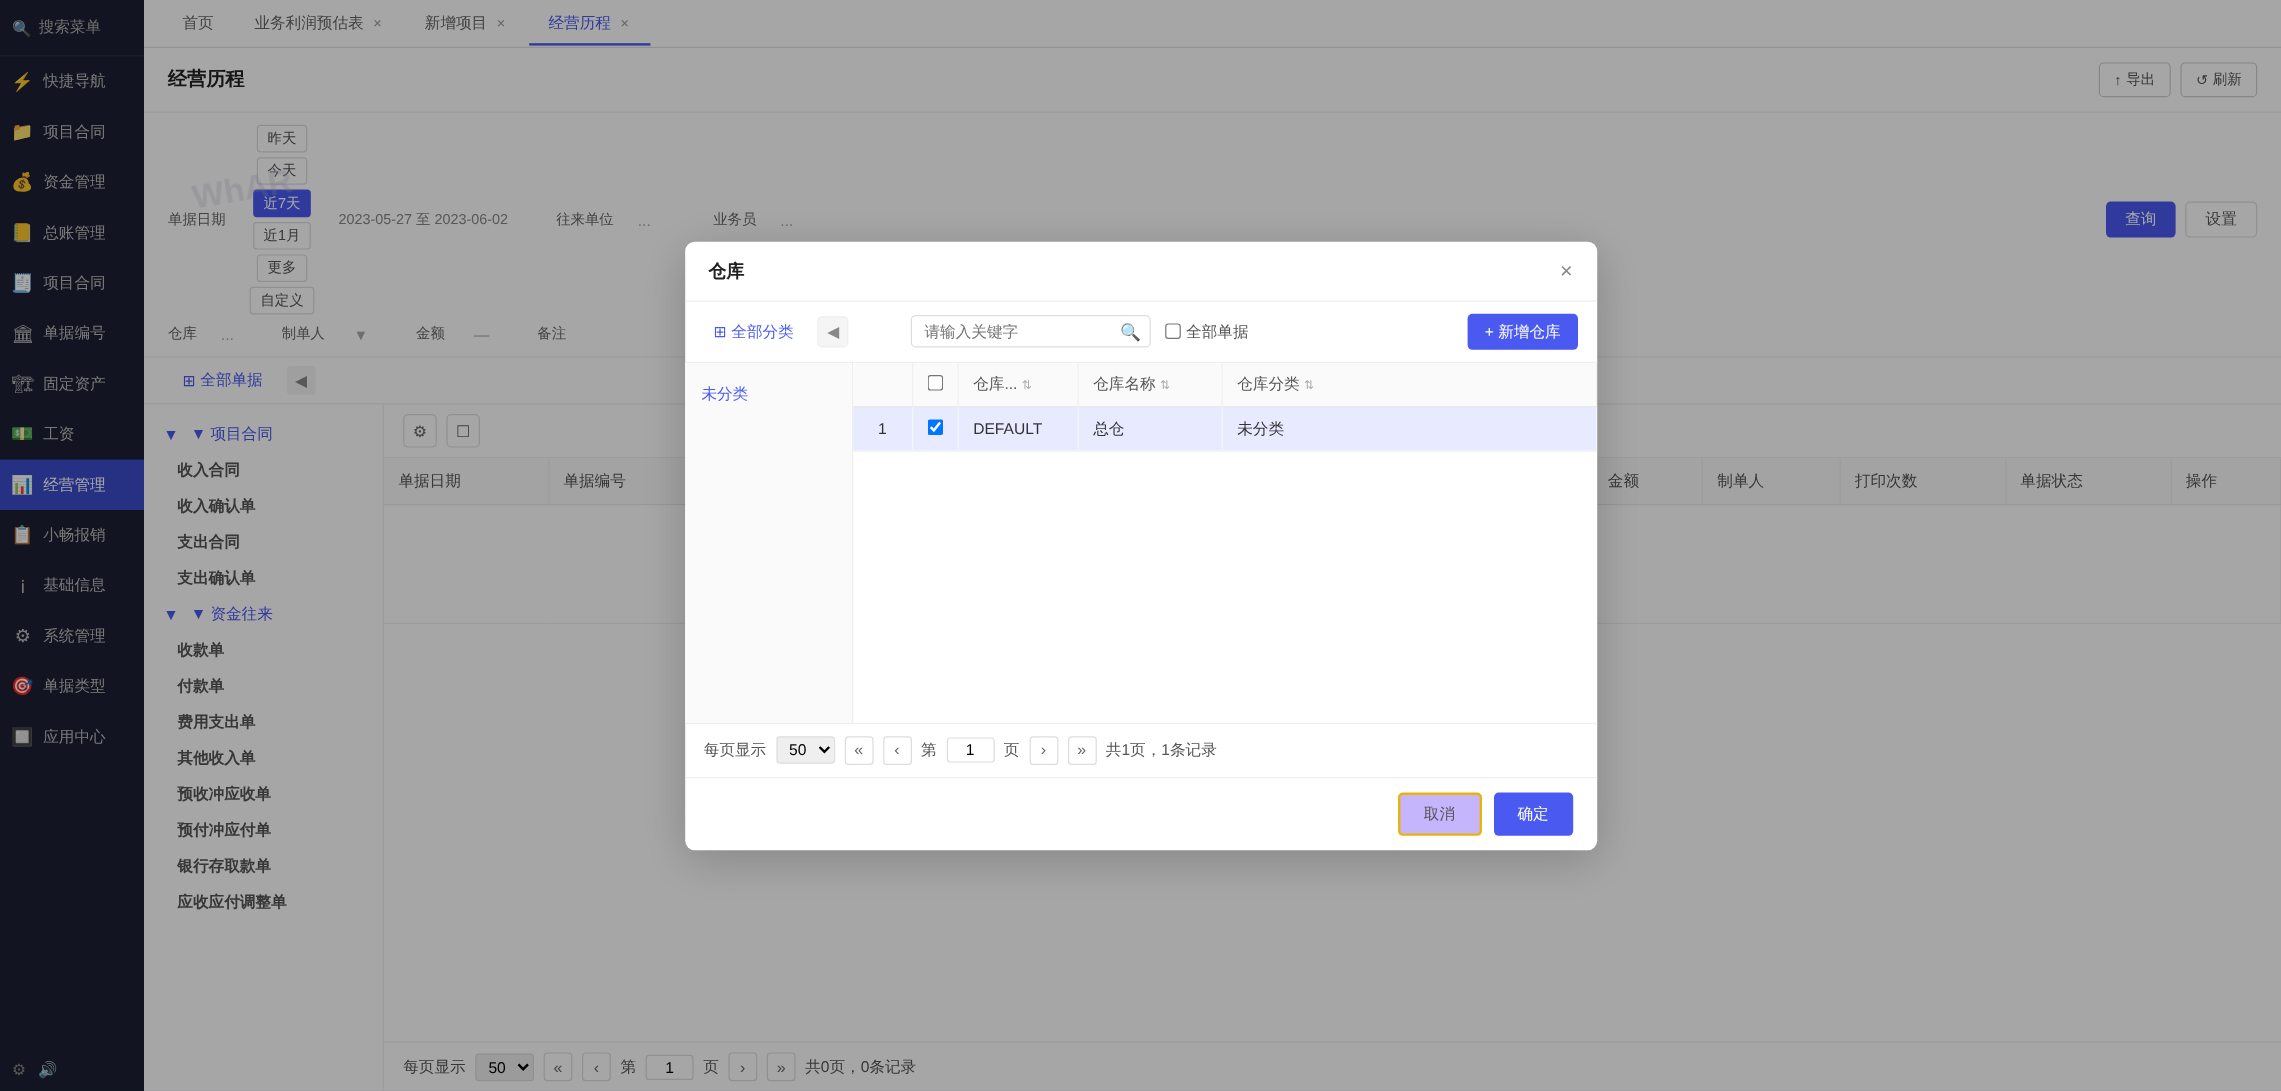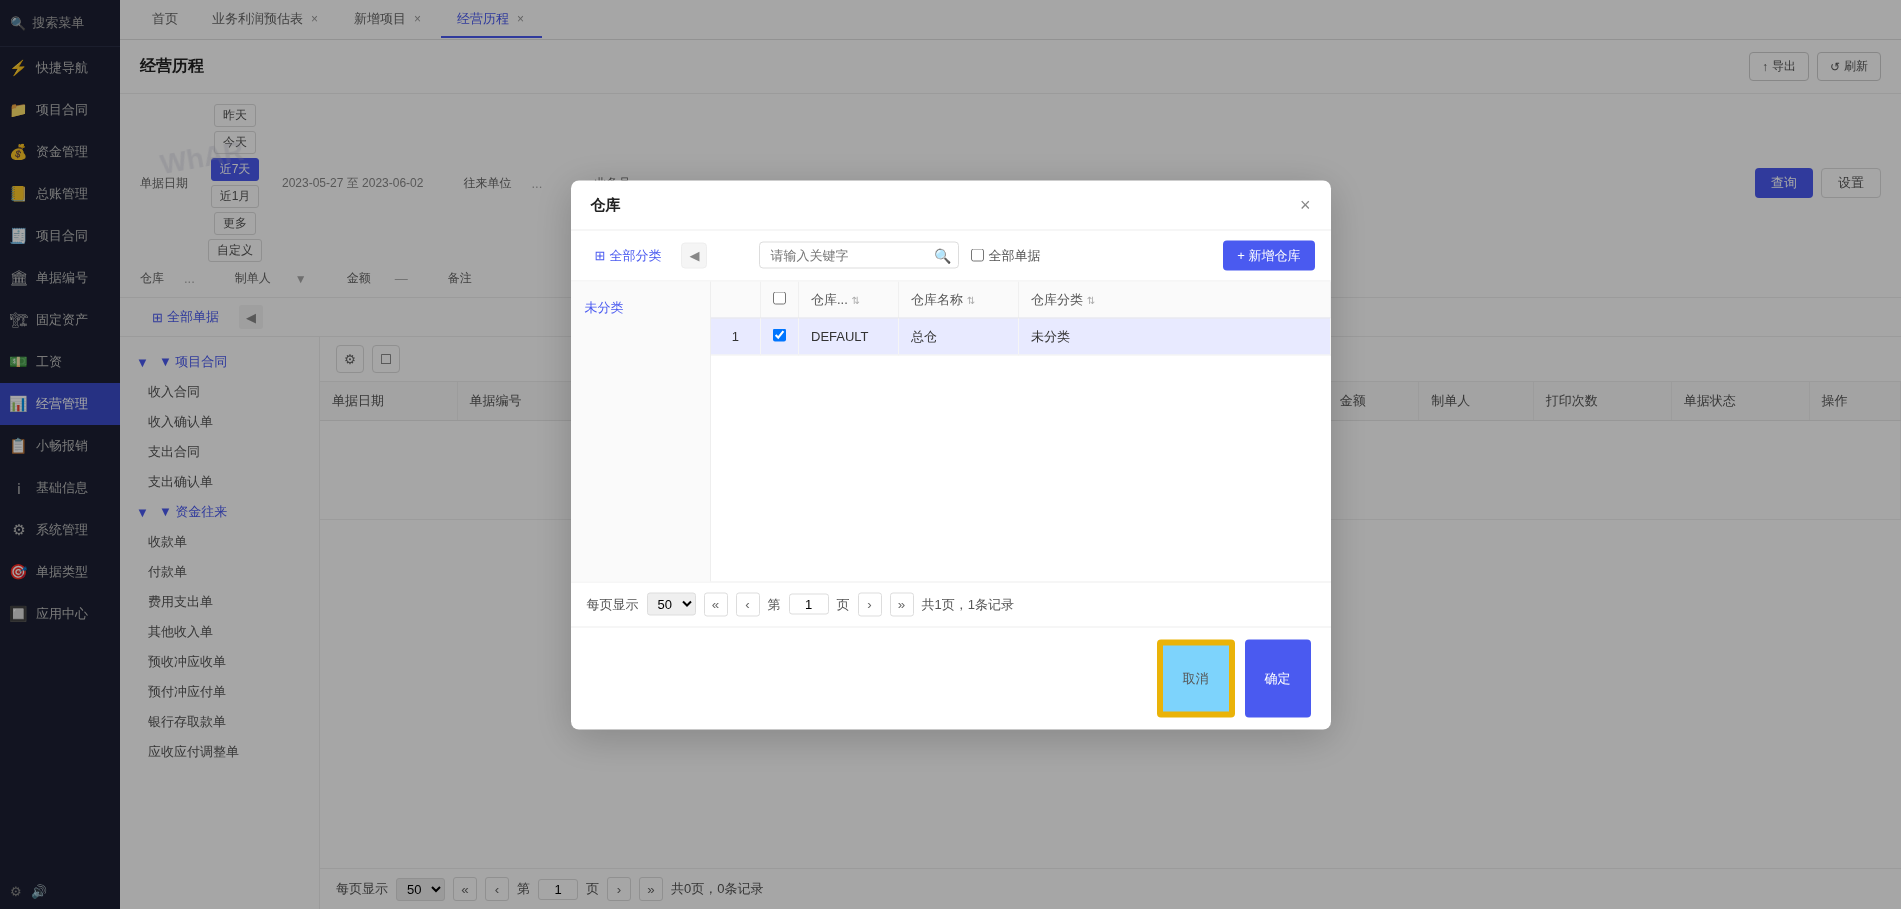--- a/index.html
+++ b/index.html
@@ -62,21 +62,21 @@
     
     .sub-nav { background: #fff; padding: 0 20px; display: flex; align-items: center; gap: 0; border-bottom: 1px solid #eee; }
     .sub-nav-all { display: flex; align-items: center; gap: 4px; padding: 10px 12px; font-size: 13px; color: #4a5af0; cursor: pointer; font-weight: 500; }
     .sub-nav-collapse { width: 24px; height: 24px; background: #f5f5f5; border-radius: 3px; display: flex; align-items: center; justify-content: center; cursor: pointer; color: #888; margin-left: 8px; }
 
     
     .content-area { display: flex; flex: 1; overflow: hidden; background: #f5f7fa; }
 
     
     .left-tree { width: 200px; background: #fff; border-right: 1px solid #eee; overflow-y: auto; padding: 10px 0; }
-    .tree-item { padding: 6px 16px; cursor: pointer; font-size: 13px; color: #555; display: flex; align-items: center; gap: 6px; }
+    .tree-item { padding: 6px 16px; cursor: pointer; font-size: 13px; color: #555; display: flex; align-items: center; gap: 6px; font-weight: bold; }
     .tree-item.parent { color: #4a5af0; font-weight: 500; }
     .tree-item.child { padding-left: 28px; color: #555; }
 
     
     .right-content { flex: 1; display: flex; flex-direction: column; overflow: hidden; }
 
     
     .table-actions { background: #fff; padding: 8px 16px; display: flex; align-items: center; gap: 8px; border-bottom: 1px solid #eee; }
     .table-action-btn { width: 28px; height: 28px; border: 1px solid #ddd; border-radius: 4px; background: #fff; cursor: pointer; display: flex; align-items: center; justify-content: center; color: #666; }
 
@@ -137,21 +137,21 @@
     .modal-table th { background: #fafafa; border-bottom: 1px solid #e8e8e8; border-right: 1px solid #f0f0f0; padding: 9px 12px; text-align: left; color: #555; font-weight: 500; }
     .modal-table td { border-bottom: 1px solid #f0f0f0; padding: 9px 12px; color: #333; }
     .modal-table tr.selected td { background: #e8eaff; }
     .sort-icon { color: #aaa; font-size: 10px; }
 
     
     .modal-pagination { padding: 10px 16px; display: flex; align-items: center; gap: 8px; font-size: 13px; color: #555; border-top: 1px solid #eee; }
 
     
     .modal-footer { padding: 12px 20px; display: flex; justify-content: flex-end; gap: 10px; border-top: 1px solid #eee; }
-    .btn-cancel { background: #7dd3fc; border: 6px solid #eab308; border-radius: 4px; padding: 24px 20px; cursor: pointer; font-size: 13px; color: #555; }
+    .btn-cancel { background: #c4b5fd; border: 2px solid #eab308; border-radius: 4px; padding: 7px 20px; cursor: pointer; font-size: 13px; color: #555; }
     .btn-confirm { background: #4a5af0; color: #fff; border: none; border-radius: 4px; padding: 7px 20px; cursor: pointer; font-size: 13px; }
 
     .checkbox-cell { width: 36px; text-align: center; }
     .col-id { width: 50px; text-align: center; color: #888; }
     .col-code { width: 100px; }
     .col-name { width: 120px; }
     .col-category { flex: 1; }
   </style>
 </head>
 <body>

